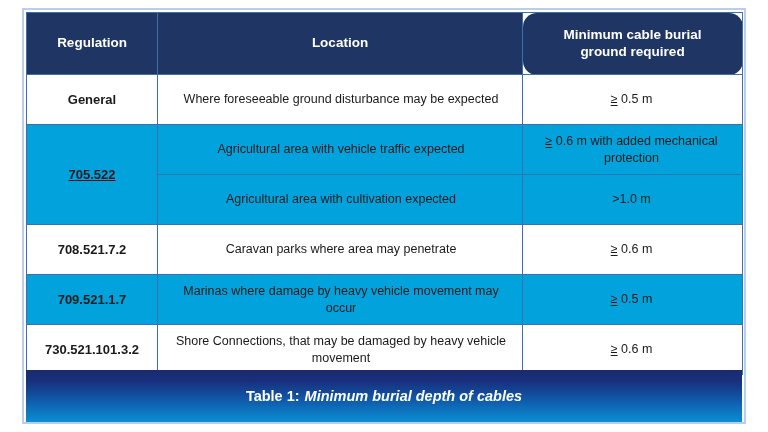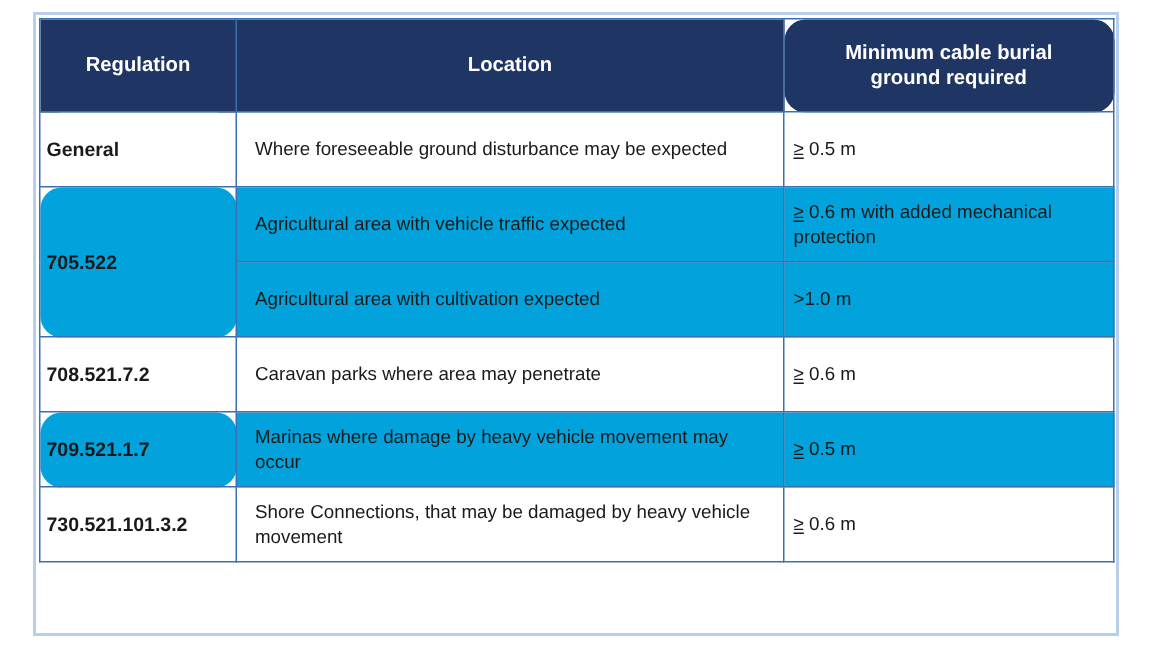--- a/index.html
+++ b/index.html
@@ -68,39 +68,39 @@
   .col-reg   { width: 131px; }
   .col-loc   { width: 365px; }
   .col-depth { width: 220px; border-radius: 14px; }
 
   
   tbody td {
     font-size: 12.5px;
     color: #1a1a1a;
     line-height: 1.32;
     height: 50px;
+    text-align: center;
   }
 
   td.reg {
-    text-align: left;
+    text-align: center;
     font-weight: bold;
     font-size: 13px;
     padding: 10px 4px;
-    border-radius: 14px;
   }
   td.loc {
     padding: 7px 10px 7px 12px;
   }
   td.depth {
     padding: 7px 8px 7px 6px;
   }
 
   tr.white td { background: #ffffff; }
   tr.cyan  td { background: #02a3dc; }
-  td.cyan-merge { background: #02a3dc; }
+  td.cyan-merge { background: #02a3dc; text-decoration: underline; }
 
   
   .gte {
     text-decoration: underline;
     text-underline-offset: 2px;
   }
 
   
   .caption-bar {
     position: absolute;
@@ -198,14 +198,18 @@
         <td class="loc">Shore Connections, that may be damaged by heavy vehicle movement</td>
         <td class="depth">
           <span class="gte">≥</span>
           <span>0.6 m</span>
         </td>
       </tr>
 
     </tbody>
   </table>
 
+  <div class="caption-bar">
+    <span class="caption-bold">Table 1:</span>
+    <span class="caption-italic">Minimum burial depth of cables</span>
+  </div>
 
 </div>
 
 </body></html>

